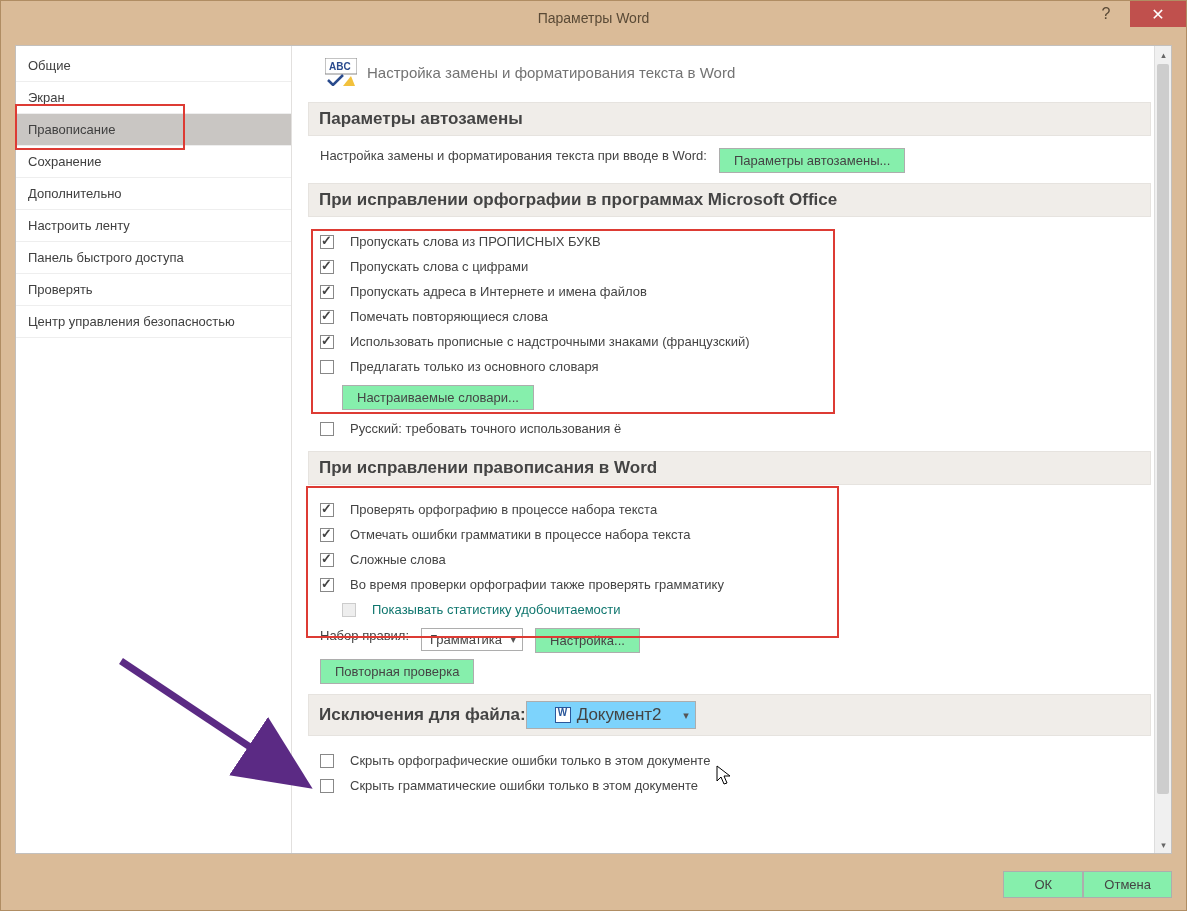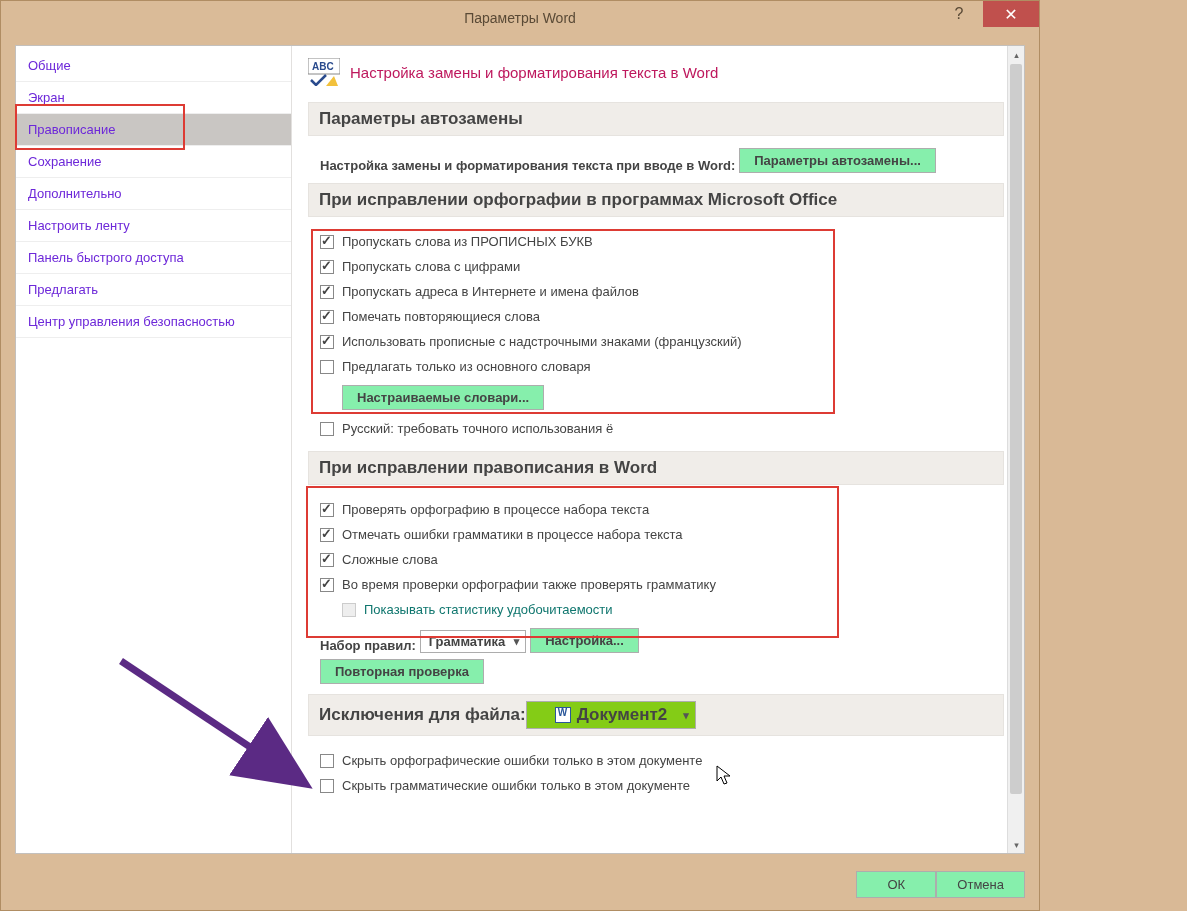--- a/index.html
+++ b/index.html
@@ -8,21 +8,21 @@
     font-size: 13px;
     background: #d9b996;
     width: 1187px;
     height: 911px;
     overflow: hidden;
     color: #444;
   }
   .window {
     position: absolute;
     left: 0; top: 0;
-    width: 1040px;
+    width: 1187px;
     height: 911px;
     background: #dabb98;
     border: 1px solid #b08d63;
   }
   .titlebar {
     height: 34px;
     background: #dabb98;
     position: relative;
     display: flex;
     align-items: center;
@@ -59,21 +59,21 @@
     display: flex;
   }
   .sidebar {
     width: 276px;
     border-right: 1px solid #e2e0de;
     padding: 4px 0;
   }
   .sidebar-item {
     padding: 8px 12px;
     border-bottom: 1px solid #eee;
-    color: #6d28d9;
+    color: #404040;
     cursor: pointer;
     position: relative;
   }
   .sidebar-item.selected {
     background: #c9c6c3;
   }
   .red-box {
     position: absolute;
     border: 2px solid #dd3b34;
     pointer-events: none;
@@ -101,25 +101,26 @@
     position: absolute;
     left: 2px; right: 2px;
     top: 18px;
     height: 730px;
     background: #cdcdcd;
     border-radius: 2px;
   }
 
   .section-title {
     font-size: 15px;
-    color: #be185d;
+    color: #737373;
     margin-bottom: 16px;
     display: flex;
     align-items: center;
     gap: 10px;
+    margin-left: 17px;
   }
   .abc-icon {
     width: 32px; height: 28px;
     display: inline-flex;
     flex-direction: column;
     justify-content: center;
     align-items: center;
   }
 
   .group-header {
@@ -127,37 +128,37 @@
     padding: 6px 10px;
     font-weight: bold;
     color: #444;
     font-size: 17px;
     margin: 10px 0 12px 0;
     border: 1px solid #e6e3df;
   }
   .indent { padding-left: 12px; }
 
   .label-text { color: #444; }
-  .row { display: flex; align-items: flex-end; gap: 4px; margin: 6px 0; font-weight: bold; }
+  .row { display: flex; align-items: flex-start; gap: 12px; margin: 6px 0; }
 
   .button {
     display: inline-block;
     padding: 4px 14px;
     background: #86efac;
     border: 1px solid #adadad;
     color: #444;
     cursor: pointer;
     min-width: 60px;
     text-align: center;
   }
 
   .checkbox-row {
     display: flex;
     align-items: center;
-    gap: 8px;
+    gap: 16px;
     padding: 5px 0;
   }
   .cb {
     width: 14px; height: 14px;
     border: 1px solid #888;
     position: relative;
     flex-shrink: 0;
     background: #fff;
   }
   .cb.checked::after {
@@ -223,21 +224,21 @@
 
   <div class="dialog-body">
     <div class="sidebar">
       <div class="sidebar-item"><span>Общие</span></div>
       <div class="sidebar-item"><span>Экран</span></div>
       <div class="sidebar-item selected"><span>Правописание</span></div>
       <div class="sidebar-item"><span>Сохранение</span></div>
       <div class="sidebar-item"><span>Дополнительно</span></div>
       <div class="sidebar-item"><span>Настроить ленту</span></div>
       <div class="sidebar-item"><span>Панель быстрого доступа</span></div>
-      <div class="sidebar-item"><span>Предлагать</span></div>
+      <div class="sidebar-item"><span>Проверять</span></div>
       <div class="sidebar-item"><span>Центр управления безопасностью</span></div>
     </div>
 
     <div class="content">
       <div class="section-title">
         <span class="abc-icon">
           <svg width="32" height="28" viewBox="0 0 32 28">
             <rect x="0" y="0" width="32" height="16" fill="#fff" stroke="#888"></rect>
             <text x="4" y="12" font-size="10" fill="#2a4b8d" font-weight="bold">ABC</text>
             <path d="M3 22 L8 27 L18 17" stroke="#2a4b8d" stroke-width="2.5" fill="none"></path>
@@ -317,21 +318,21 @@
             </span>
           <span class="button">Настройка...</span>
         </div>
         <div class="row">
           <span class="button">Повторная проверка</span>
         </div>
       </div>
 
       <div class="group-header" style="display:flex;align-items:center;gap:0;">
         <span>Исключения для файла:</span>
-        <span class="select" style="min-width:170px;font-weight:bold;background:#84cc16;padding-left:28px;">
+        <span class="select" style="min-width:170px;font-weight:normal;background:#7dd3fc;padding-left:28px;">
           <span class="doc-icon"></span>
           <span>Документ2</span>
         </span>
       </div>
       <div class="indent">
         <div class="checkbox-row">
             <span class="cb"></span>
             <span>Скрыть орфографические ошибки только в этом документе</span>
           </div>
         <div class="checkbox-row">

